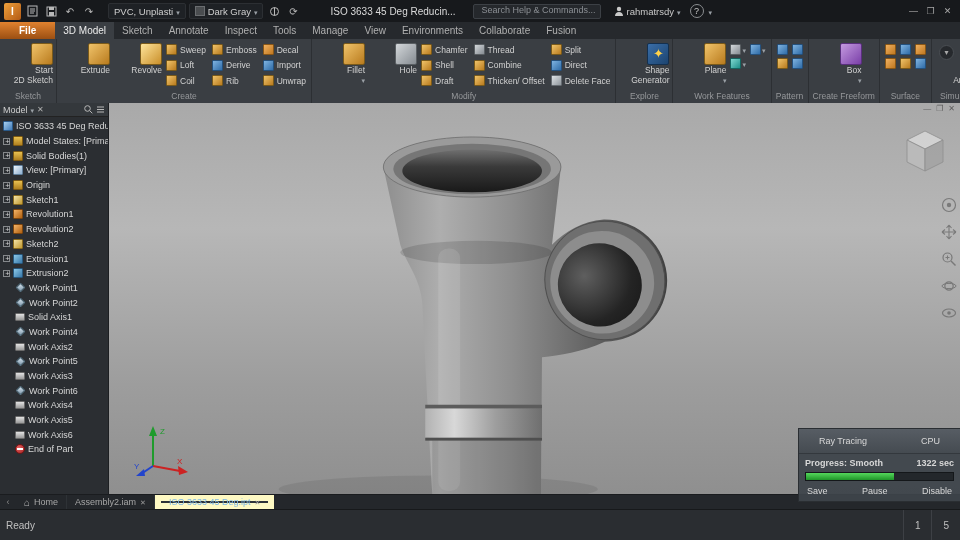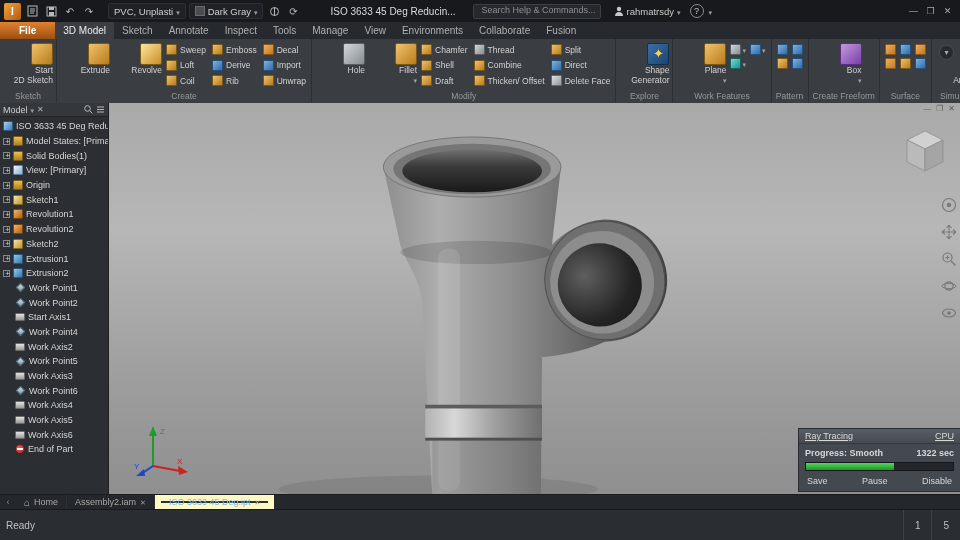--- a/index.html
+++ b/index.html
@@ -87,22 +87,22 @@
     background:linear-gradient(180deg,#a9a9a9 0%,#b7b7b7 32%,#9d9d9d 72%,#8f8f8f 100%);}
   .scene{position:absolute;inset:0;width:100%;height:100%;}
   .docwin{position:absolute;right:5px;top:1px;display:flex;gap:5px;color:#4a4a4a;font-size:8px;opacity:.8;}
   .viewcube{position:absolute;right:11px;top:22px;opacity:.9;}
   .navbar{position:absolute;right:3px;top:94px;display:flex;flex-direction:column;gap:11px;align-items:center;opacity:.75;}
   .triad{position:absolute;left:24px;bottom:16px;}
 
   
   .raypanel{position:absolute;left:689px;top:325px;width:163px;background:rgba(62,68,74,.94);
     border:1px solid #2a2e32;font-size:9px;color:#d8d8d8;}
-  .ray-header{height:15px;background:linear-gradient(#575d64,#454b51);display:flex;justify-content:space-between;
-    align-items:center;padding:0 6px;border-bottom:1px solid #33383d;text-decoration:underline;}
+  .ray-header{height:25px;background:linear-gradient(#575d64,#454b51);display:flex;justify-content:space-between;
+    align-items:center;padding:0 20px;border-bottom:1px solid #33383d;}
   .ray-body{padding:4px 6px 5px;}
   .ray-row{display:flex;justify-content:space-between;font-weight:bold;}
   .ray-track{margin-top:4px;height:9px;background:#23272b;border:1px solid #14171a;}
   .ray-fill{height:100%;background:linear-gradient(#55d75c,#1f9428);}
   .ray-btns{display:flex;justify-content:space-between;margin-top:5px;padding:0 2px;}
 
   
   .doctabs{height:15px;background:#24272b;display:flex;align-items:stretch;font-size:9px;color:#a6a6a6;
     border-top:1px solid #1a1c1f;flex:none;}
   .dt-arrow{width:16px;display:flex;align-items:center;justify-content:center;color:#8a8a8a;}
@@ -281,27 +281,27 @@
               <span>Unwrap</span>
             </div>
         </div>
       </div>
       <div class="grp-name">Create</div>
     </div>
 
     <div class="grp">
       <div class="grp-body">
         <div class="rbig">
-          <span class="bicon i-gray"></span>
-          <span>Hole</span>
-        </div>
-        <div class="rbig">
           <span class="bicon i-gold"></span>
           <span>Fillet</span>
           <span class="caret"></span>
+        </div>
+        <div class="rbig">
+          <span class="bicon i-gray"></span>
+          <span>Hole</span>
         </div>
         <div class="scol">
           <div class="rsmall">
               <span class="sicon i-gold"></span>
               <span>Chamfer</span>
             </div>
           <div class="rsmall">
               <span class="sicon i-gold"></span>
               <span>Shell</span>
             </div>
@@ -526,21 +526,21 @@
             <span>Work Point1</span>
           </div>
         <div class="trow">
             <span class="exp-sp"></span>
             <span class="tico ti-wp"></span>
             <span>Work Point2</span>
           </div>
         <div class="trow">
             <span class="exp-sp"></span>
             <span class="tico ti-wa"></span>
-            <span>Start Axis1</span>
+            <span>Solid Axis1</span>
           </div>
         <div class="trow">
             <span class="exp-sp"></span>
             <span class="tico ti-wp"></span>
             <span>Work Point4</span>
           </div>
         <div class="trow">
             <span class="exp-sp"></span>
             <span class="tico ti-wa"></span>
             <span>Work Axis2</span>

